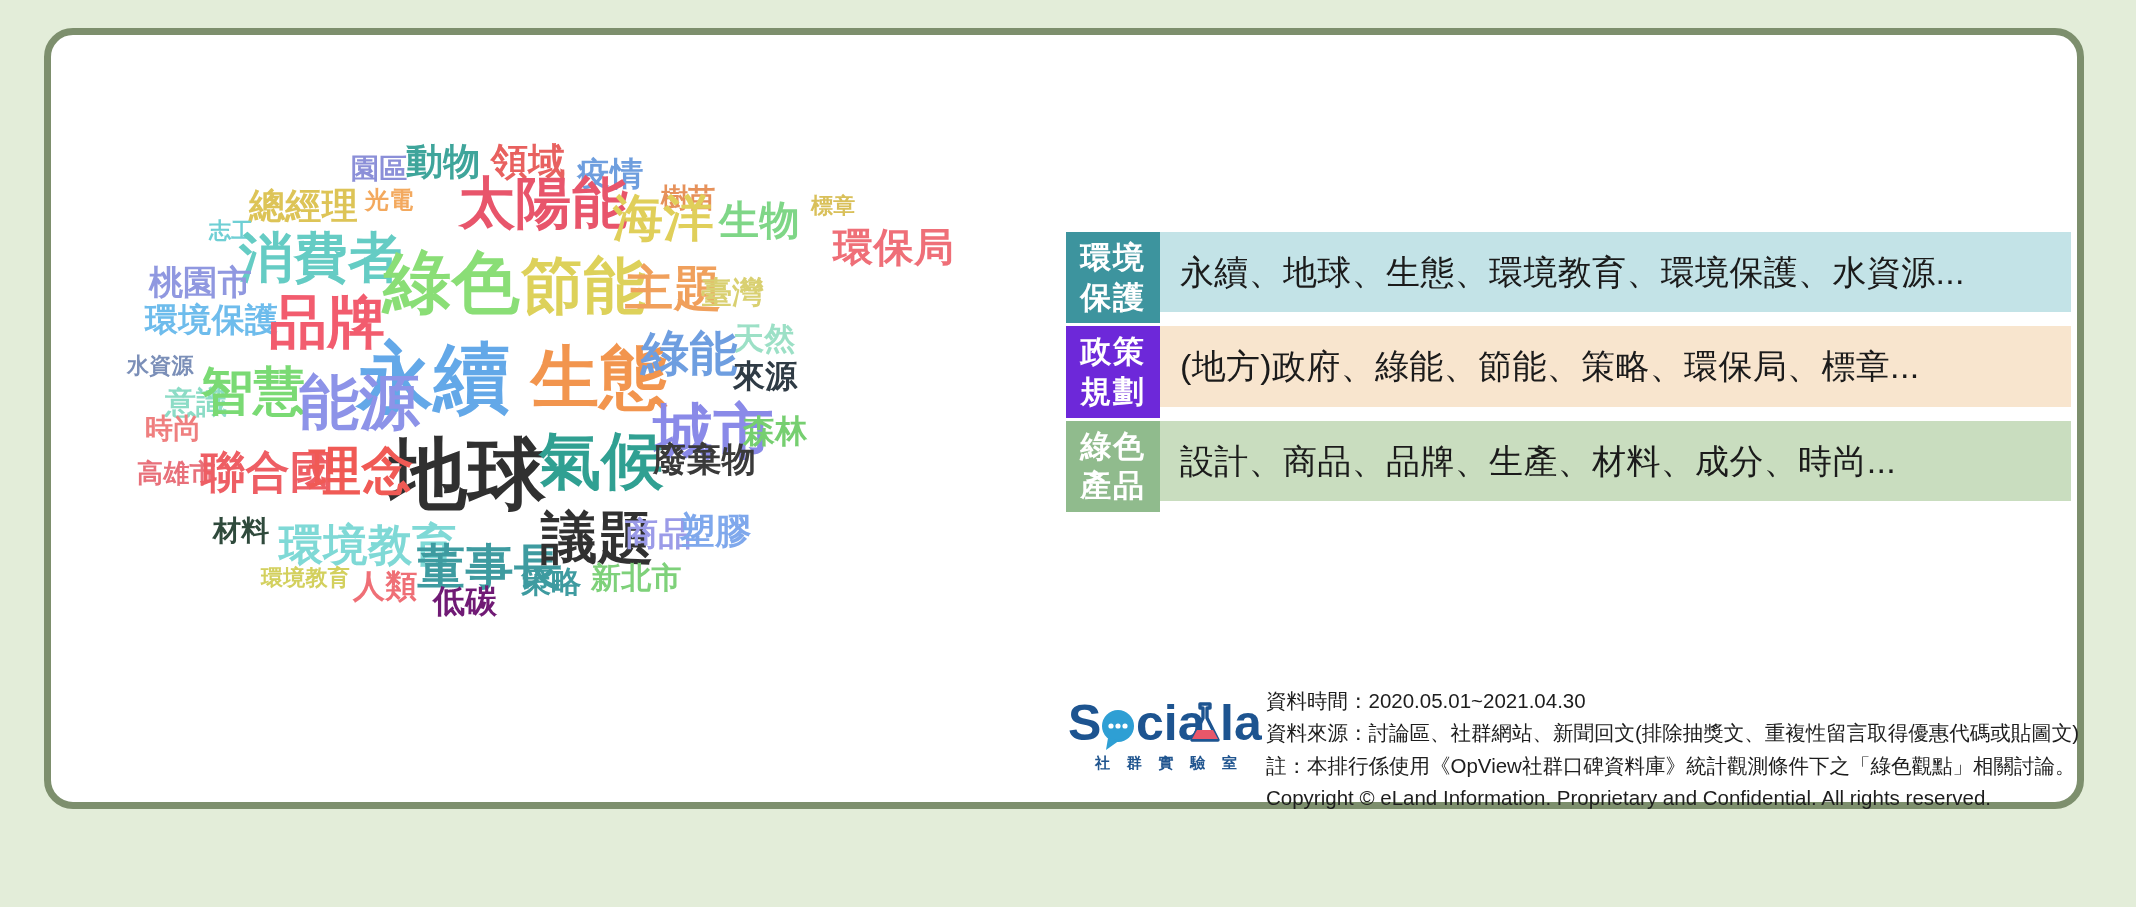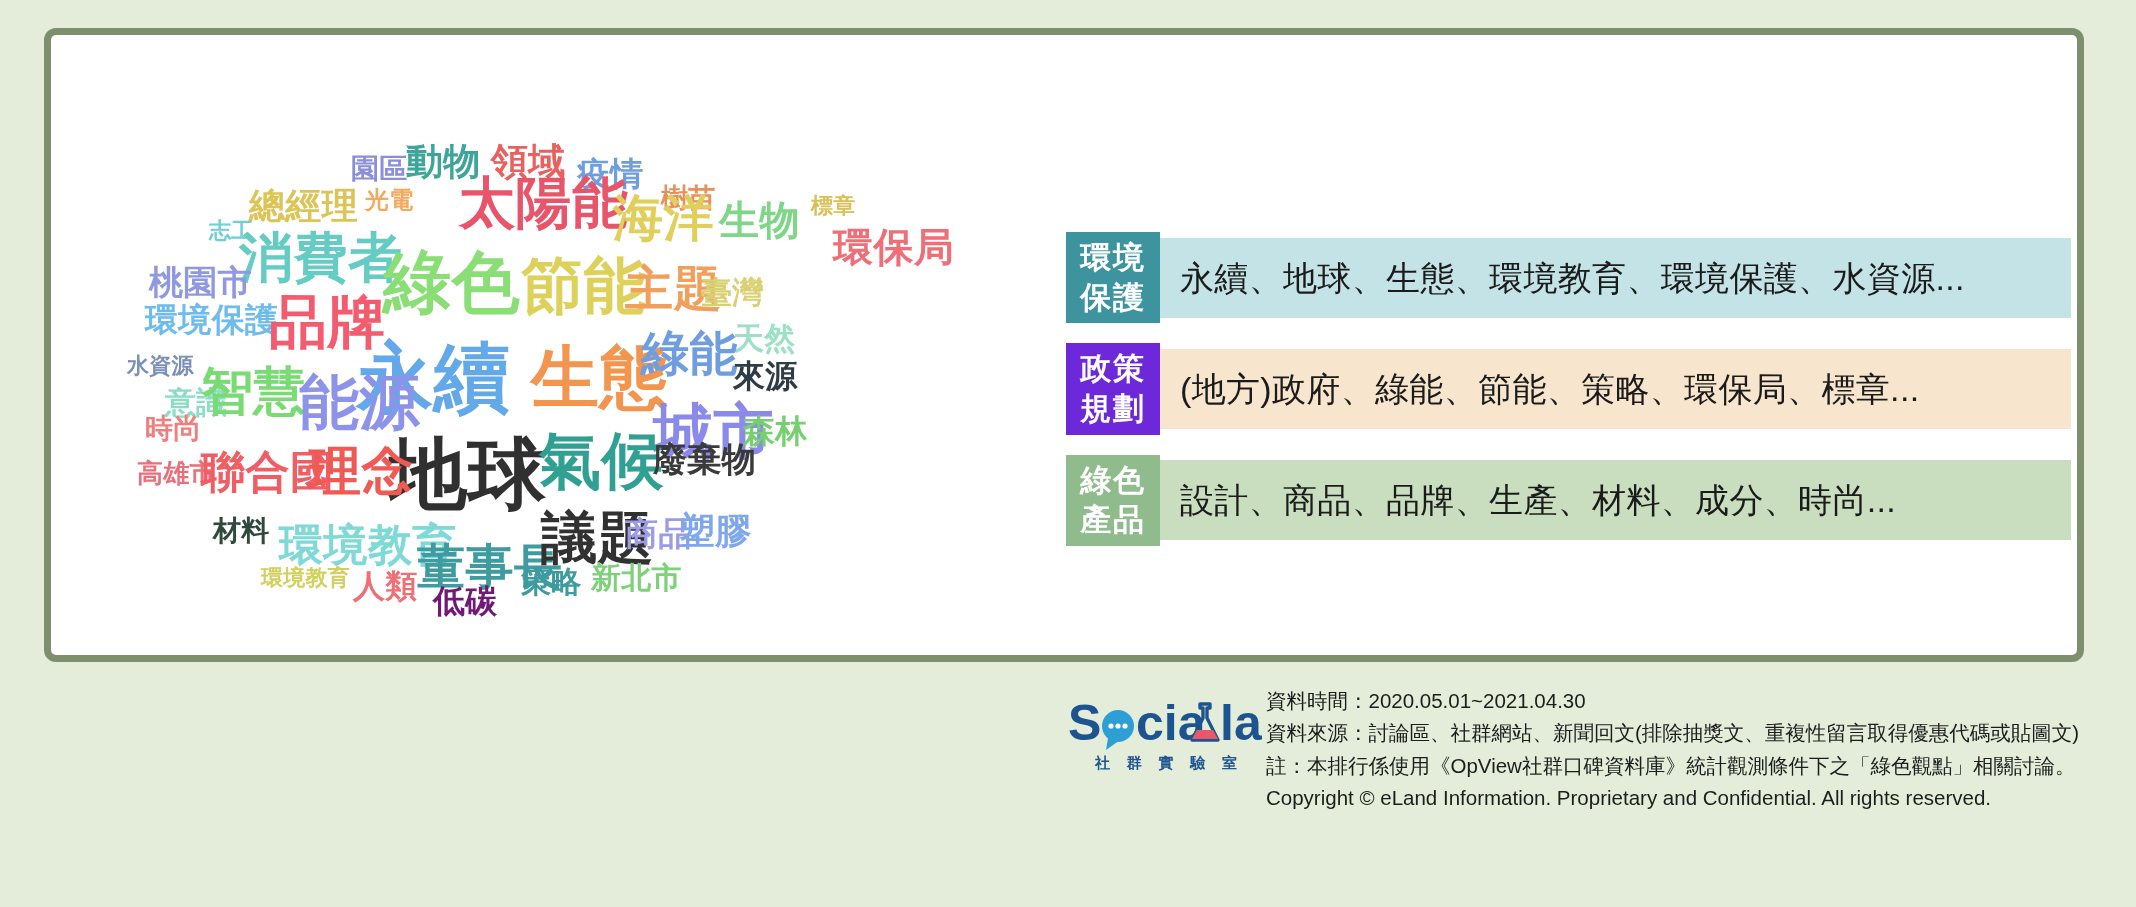--- a/index.html
+++ b/index.html
@@ -6,24 +6,24 @@
   html,body{margin:0;padding:0;}
   body{
     width:2136px;height:907px;
     background:#e3edd9;
     font-family:"Liberation Sans","DejaVu Sans",sans-serif;
     overflow:hidden;
   }
   #frame{
     position:absolute;
     left:44px;top:28px;
-    width:2040px;height:634px;
+    width:2040px;height:781px;
     background:#ffffff;
     border:7px solid #7d8f6d;
-    border-radius:12px;
+    border-radius:29px;
     box-sizing:border-box;
   }
 
   
   #cloud{
     position:absolute;
     left:10px;top:10px;
     width:990px;height:790px;
   }
   .w{
@@ -44,21 +44,21 @@
     transform:skewX(-18deg);
   }
   .w span.t{position:relative;z-index:2;}
 
   
   #tbl{
     position:absolute;
     left:1015px;top:197px;
     width:1005px;
   }
-  .row{display:flex;align-items:center;margin-bottom:20px;}
+  .row{display:flex;align-items:flex-start;margin-bottom:3px;}
   .cat{
     width:94px;flex:0 0 94px;
     display:flex;flex-direction:column;
     align-items:center;justify-content:center;
     color:#ffffff;font-weight:700;
     font-size:31px;line-height:1.28;
     letter-spacing:.06em;
     padding:6px 0;
   }
   .vals{

